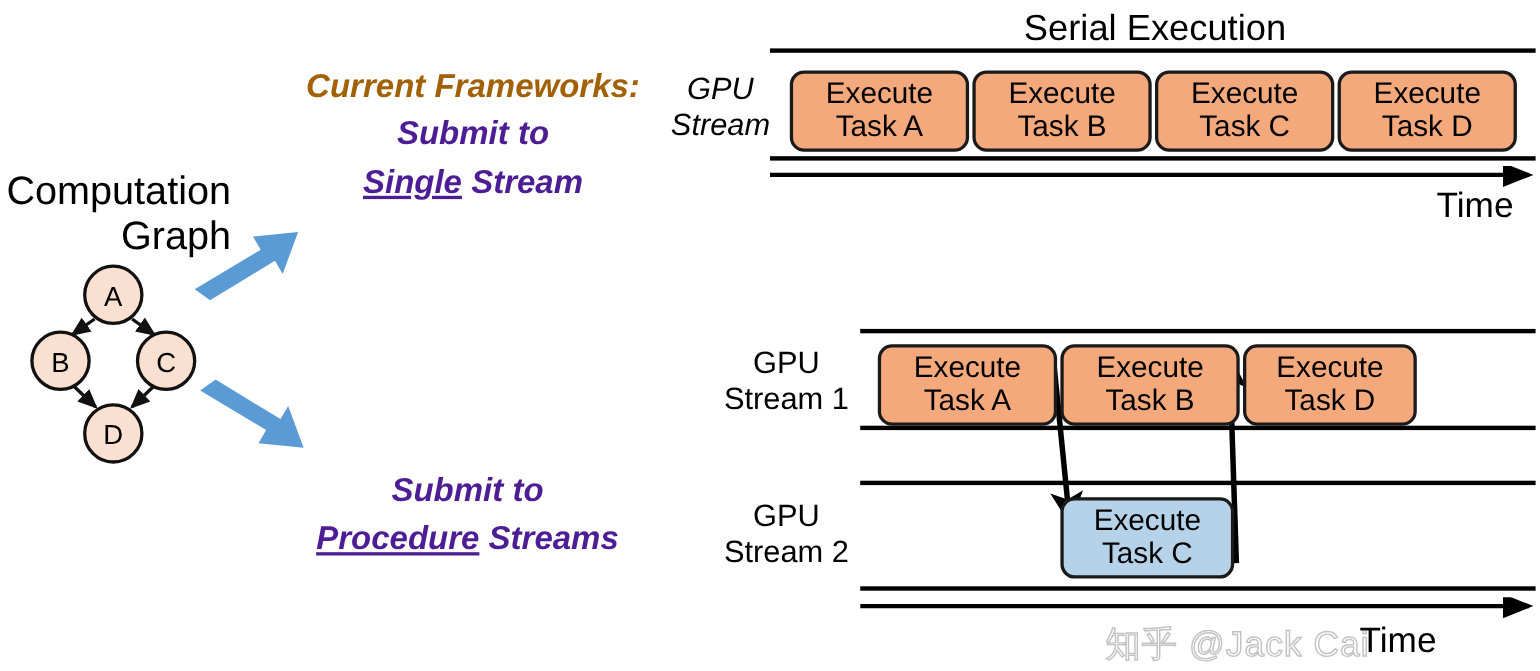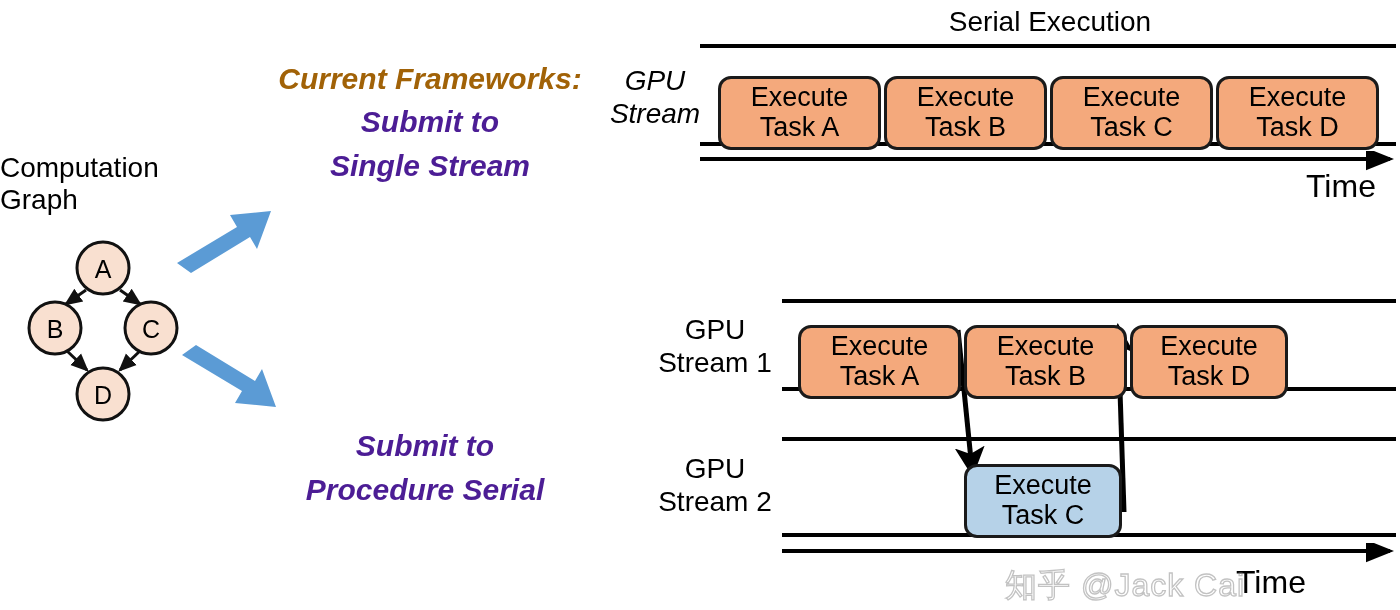--- a/index.html
+++ b/index.html
@@ -20,45 +20,45 @@
   .ctext {
     text-align: center;
     line-height: 1.08;
     white-space: pre-line;
     color: #000;
   }
 
   
   #graph-title {
     left: 0px; top: 152px; width: 210px;
-    font-size: 28px; text-align: left; line-height: 1.15;
+    font-size: 36px; text-align: right; line-height: 1.15;
   }
   #graph-svg { left: 8px; top: 228px; }
 
   
   .callout-red {
     font-size: 30px; font-weight: bold; font-style: italic;
     color: #ED1C24; text-align: center; white-space: nowrap;
   }
   .callout-black {
     font-size: 30px; font-weight: bold; font-style: italic;
     color: #4c1d95; text-align: center; line-height: 1.22; white-space: nowrap;
   }
-  .u { text-underline-offset: 3px; text-align: right; }
+  .u { text-decoration: underline; text-underline-offset: 3px; text-align: right; }
 
   #cf-red  { left: 240px; top: 62px;  width: 380px; }
   #cf-l1   { left: 240px; top: 104px; width: 380px; }
   #cf-l2   { left: 240px; top: 148px; width: 380px; }
 
   #ip-red  { left: 230px; top: 386px; width: 390px; }
   #ip-l1   { left: 230px; top: 428px; width: 390px; }
   #ip-l2   { left: 230px; top: 472px; width: 390px; }
 
   
-  .sec-title { font-size: 28px; text-align: center; white-space: nowrap; }
+  .sec-title { font-size: 33px; text-align: center; white-space: nowrap; }
   #serial-title   { left: 800px; top: 6px;   width: 500px; }
   #parallel-title { left: 800px; top: 264px; width: 500px; }
 
   
   .stream-label-italic {
     font-size: 28px; font-style: italic; text-align: center;
     line-height: 1.18; white-space: pre-line;
   }
   .stream-label {
     font-size: 28px; text-align: center;
@@ -77,21 +77,20 @@
     border-radius: 13px;
     box-sizing: border-box;
     display: flex;
     align-items: center;
     justify-content: center;
     font-size: 27px;
     line-height: 1.1;
     text-align: center;
     white-space: pre-line;
     color: #000;
-    margin-top: 12px;
   }
 
   
   .time-label { font-size: 32px; white-space: nowrap; }
   #serial-time   { left: 1306px; top: 168px; }
   #parallel-time { left: 1236px; top: 564px; }
 
   
   #watermark {
     left: 1005px; top: 536px;
@@ -155,21 +154,21 @@
   </svg>
   <svg class="abs" style="left:180px; top:345px;" width="110" height="70">
     <polygon points="2,10 62,46 55,58 96,62 82,24 75,36 16,0" fill="#5B9BD5"></polygon>
   </svg>
 
   <div class="abs callout-red" id="cf-red" style="color: #a16207;">Current Frameworks:</div>
   <div class="abs callout-black" id="cf-l1">Submit to</div>
   <div class="abs callout-black" id="cf-l2"><span class="u">Single</span><span> Stream</span></div>
 
   <div class="abs callout-black" id="ip-l1">Submit to</div>
-  <div class="abs callout-black" id="ip-l2"><span class="u">Procedure</span><span> Serial</span></div>
+  <div class="abs callout-black" id="ip-l2"><span class="u">Procedure</span><span> Streams</span></div>
 
   <div class="abs sec-title" id="serial-title">Serial Execution</div>
 
   <div class="abs stream-label-italic" id="serial-stream-label">GPU
 Stream</div>
 
   <div class="abs rule" id="serial-rule-0" style="left: 700px; top: 44px; width: 696px;"></div>
   <div class="abs rule" id="serial-rule-1" style="left: 700px; top: 142px; width: 696px;"></div>
 
   <svg class="abs" id="serial-axis-svg" width="726" height="20" style="left: 700px; top: 151px;">

